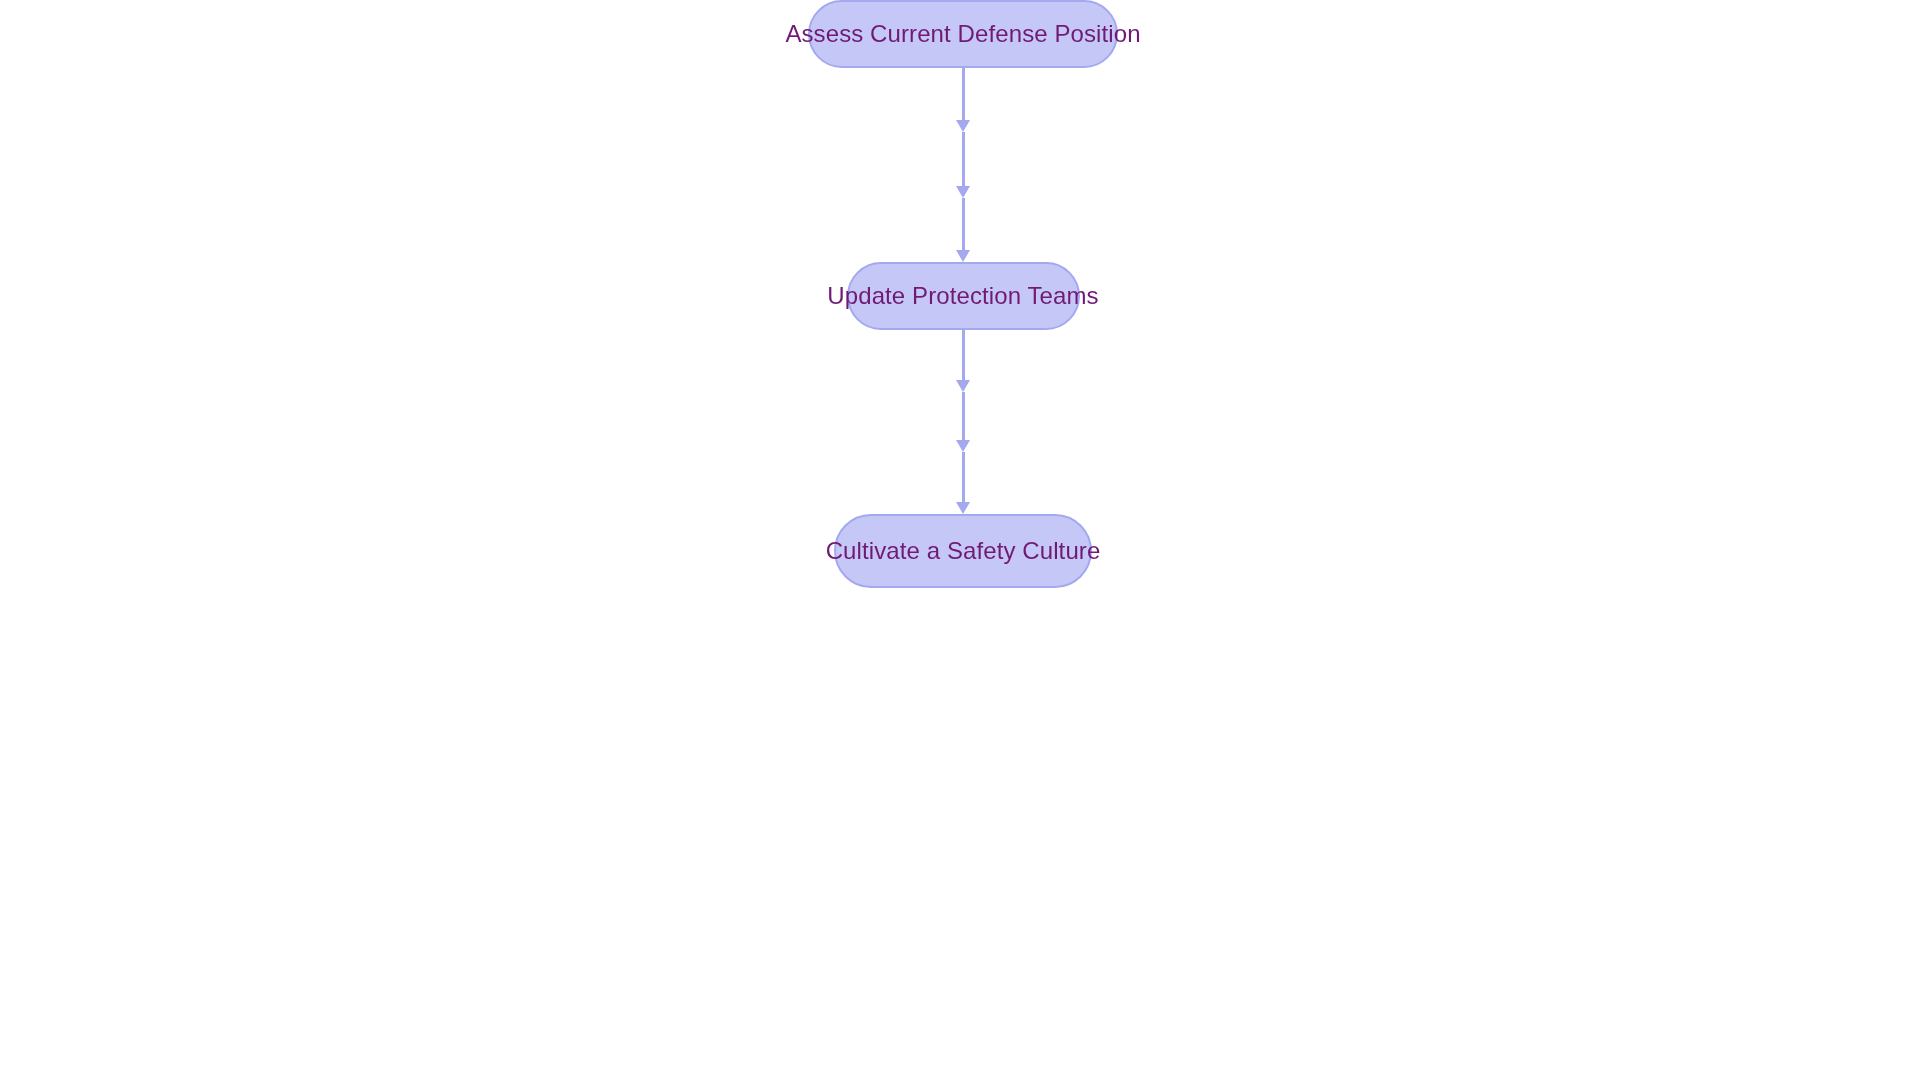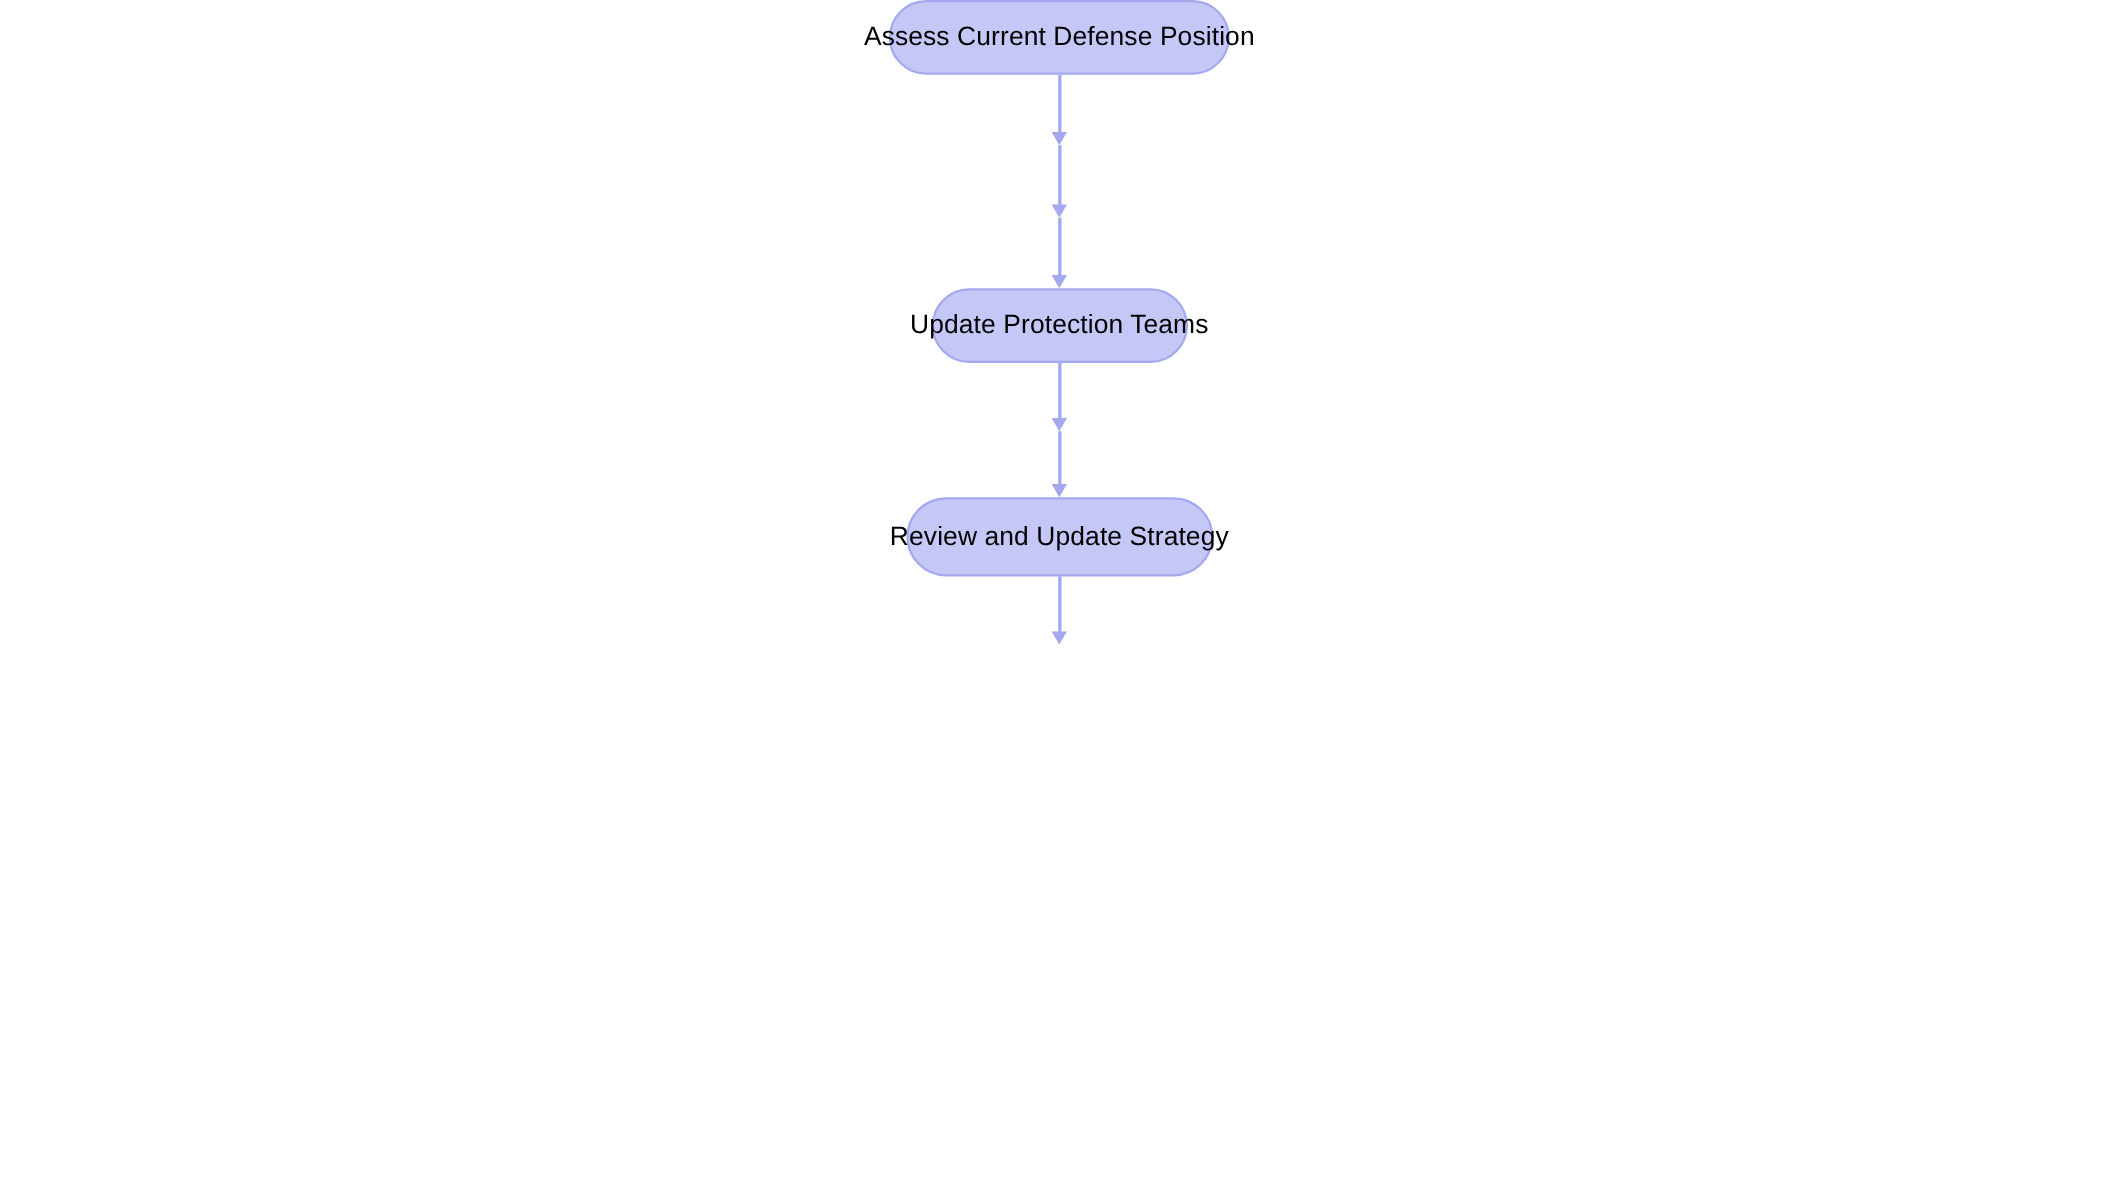--- a/index.html
+++ b/index.html
@@ -43,21 +43,21 @@
     color: #3333cc;
     font-size: 24px;
     font-weight: 400;
     letter-spacing: 0.1px;
     white-space: nowrap;
     padding: 0 34px;
     margin-left: 6px; 
   }
 
   .node-label {
-    color: #000000;
+    color: #701a75;
     line-height: 1;
     pointer-events: none;
   }
 
   
   .node.n0 { width: 310px; height: 68px; }
   .node.n1 { width: 192px; height: 66px; }
   .node.n2 { width: 148px; height: 70px; }
   .node.n3 { width: 233px; height: 68px; }
   .node.n4 { width: 283px; height: 72px; }
@@ -130,24 +130,24 @@
       <div class="connector-line"></div>
       <div class="connector-arrow"></div>
     </div>
 
 
     <div class="connector g4">
       <div class="connector-line"></div>
       <div class="connector-arrow"></div>
     </div>
 
-    <div class="node n5">
-      <span class="node-label">Review and Update Strategy</span>
-    </div>
 
     <div class="connector g5">
       <div class="connector-line"></div>
       <div class="connector-arrow"></div>
     </div>
 
+    <div class="node n6">
+      <span class="node-label">Cultivate a Safety Culture</span>
+    </div>
 
   </div>
 </div>
 
 </body></html>

